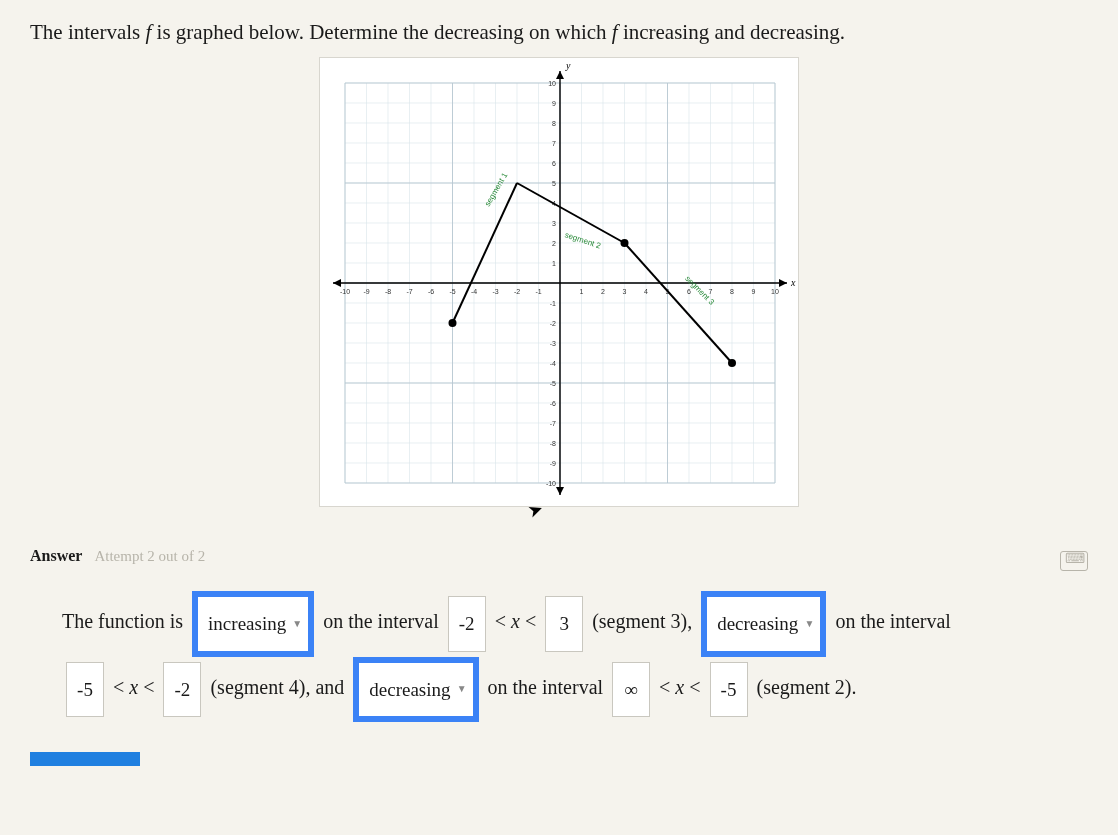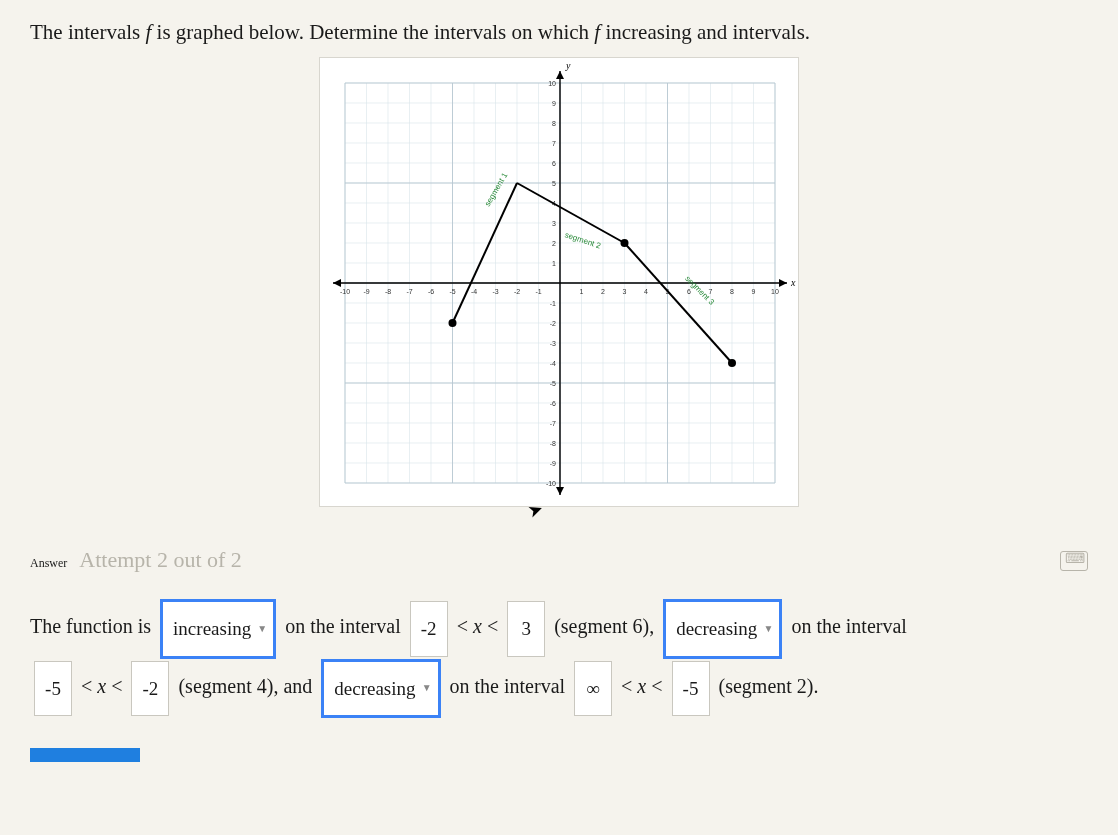--- a/index.html
+++ b/index.html
@@ -22,38 +22,39 @@
     margin: 10px 0 40px 0;
   }
   .chart {
     background: #fff;
     border: 1px solid #d8d6cf;
   }
   .answer-section {
     margin-top: 28px;
   }
   .answer-label {
-    font-size: 12px;
-    font-weight: normal;
+    font-size: 16px;
+    font-weight: bold;
   }
   .attempt {
-    font-size: 22px;
+    font-size: 15px;
     color: #b7b4aa;
     font-weight: normal;
     margin-left: 8px;
   }
   .sentence {
     font-size: 20px;
     line-height: 2.4;
     margin-top: 26px;
+    margin-left: 32px;
   }
   .dropdown {
     display: inline-flex;
     align-items: center;
-    border: 3px solid #3b82f6;
+    border: 6px solid #3b82f6;
     background: #fff;
     padding: 4px 22px 4px 10px;
     font-size: 19px;
     position: relative;
     margin: 0 4px;
     min-height: 30px;
     vertical-align: middle;
   }
   .dropdown .chev {
     position: absolute;
@@ -102,21 +103,21 @@
     position: absolute;
     font-size: 18px;
     color: #000;
     transform: rotate(-20deg);
   }
 </style>
 </head>
 <body>
 
 <div class="prompt">
-  <span>The intervals </span><span class="fn">f</span><span> is graphed below. Determine the intervals on which </span><span class="fn">f</span><span> increasing and intervals.</span>
+  <span>The intervals </span><span class="fn">f</span><span> is graphed below. Determine the decreasing on which </span><span class="fn">f</span><span> increasing and decreasing.</span>
 </div>
 
 <div class="chart-wrap">
   <svg id="chart-svg" class="chart" width="480" height="450">
       <line x1="25" y1="425" x2="25" y2="25" stroke="#d9e4ea" stroke-width="0.6"></line>
       <line x1="46.5" y1="425" x2="46.5" y2="25" stroke="#d9e4ea" stroke-width="0.6"></line>
       <line x1="68" y1="425" x2="68" y2="25" stroke="#d9e4ea" stroke-width="0.6"></line>
       <line x1="89.5" y1="425" x2="89.5" y2="25" stroke="#d9e4ea" stroke-width="0.6"></line>
       <line x1="111" y1="425" x2="111" y2="25" stroke="#d9e4ea" stroke-width="0.6"></line>
       <line x1="132.5" y1="425" x2="132.5" y2="25" stroke="#d9e4ea" stroke-width="0.6"></line>
@@ -238,21 +239,21 @@
   <div class="sentence">
     <span>The function is</span>
     <span class="dropdown">
       <span>increasing</span>
       <span class="chev">▼</span>
     </span>
     <span>on the interval</span>
     <span class="numbox">-2</span>
     <span>&lt; <span class="mathx">x</span> &lt;</span>
     <span class="numbox">3</span>
-    <span>(segment 6),</span>
+    <span>(segment 3),</span>
     <span class="dropdown">
       <span>decreasing</span>
       <span class="chev">▼</span>
     </span>
     <span>on the interval</span>
     <br>
     <span class="numbox">-5</span>
     <span>&lt; <span class="mathx">x</span> &lt;</span>
     <span class="numbox">-2</span>
     <span>(segment 4), and</span>

